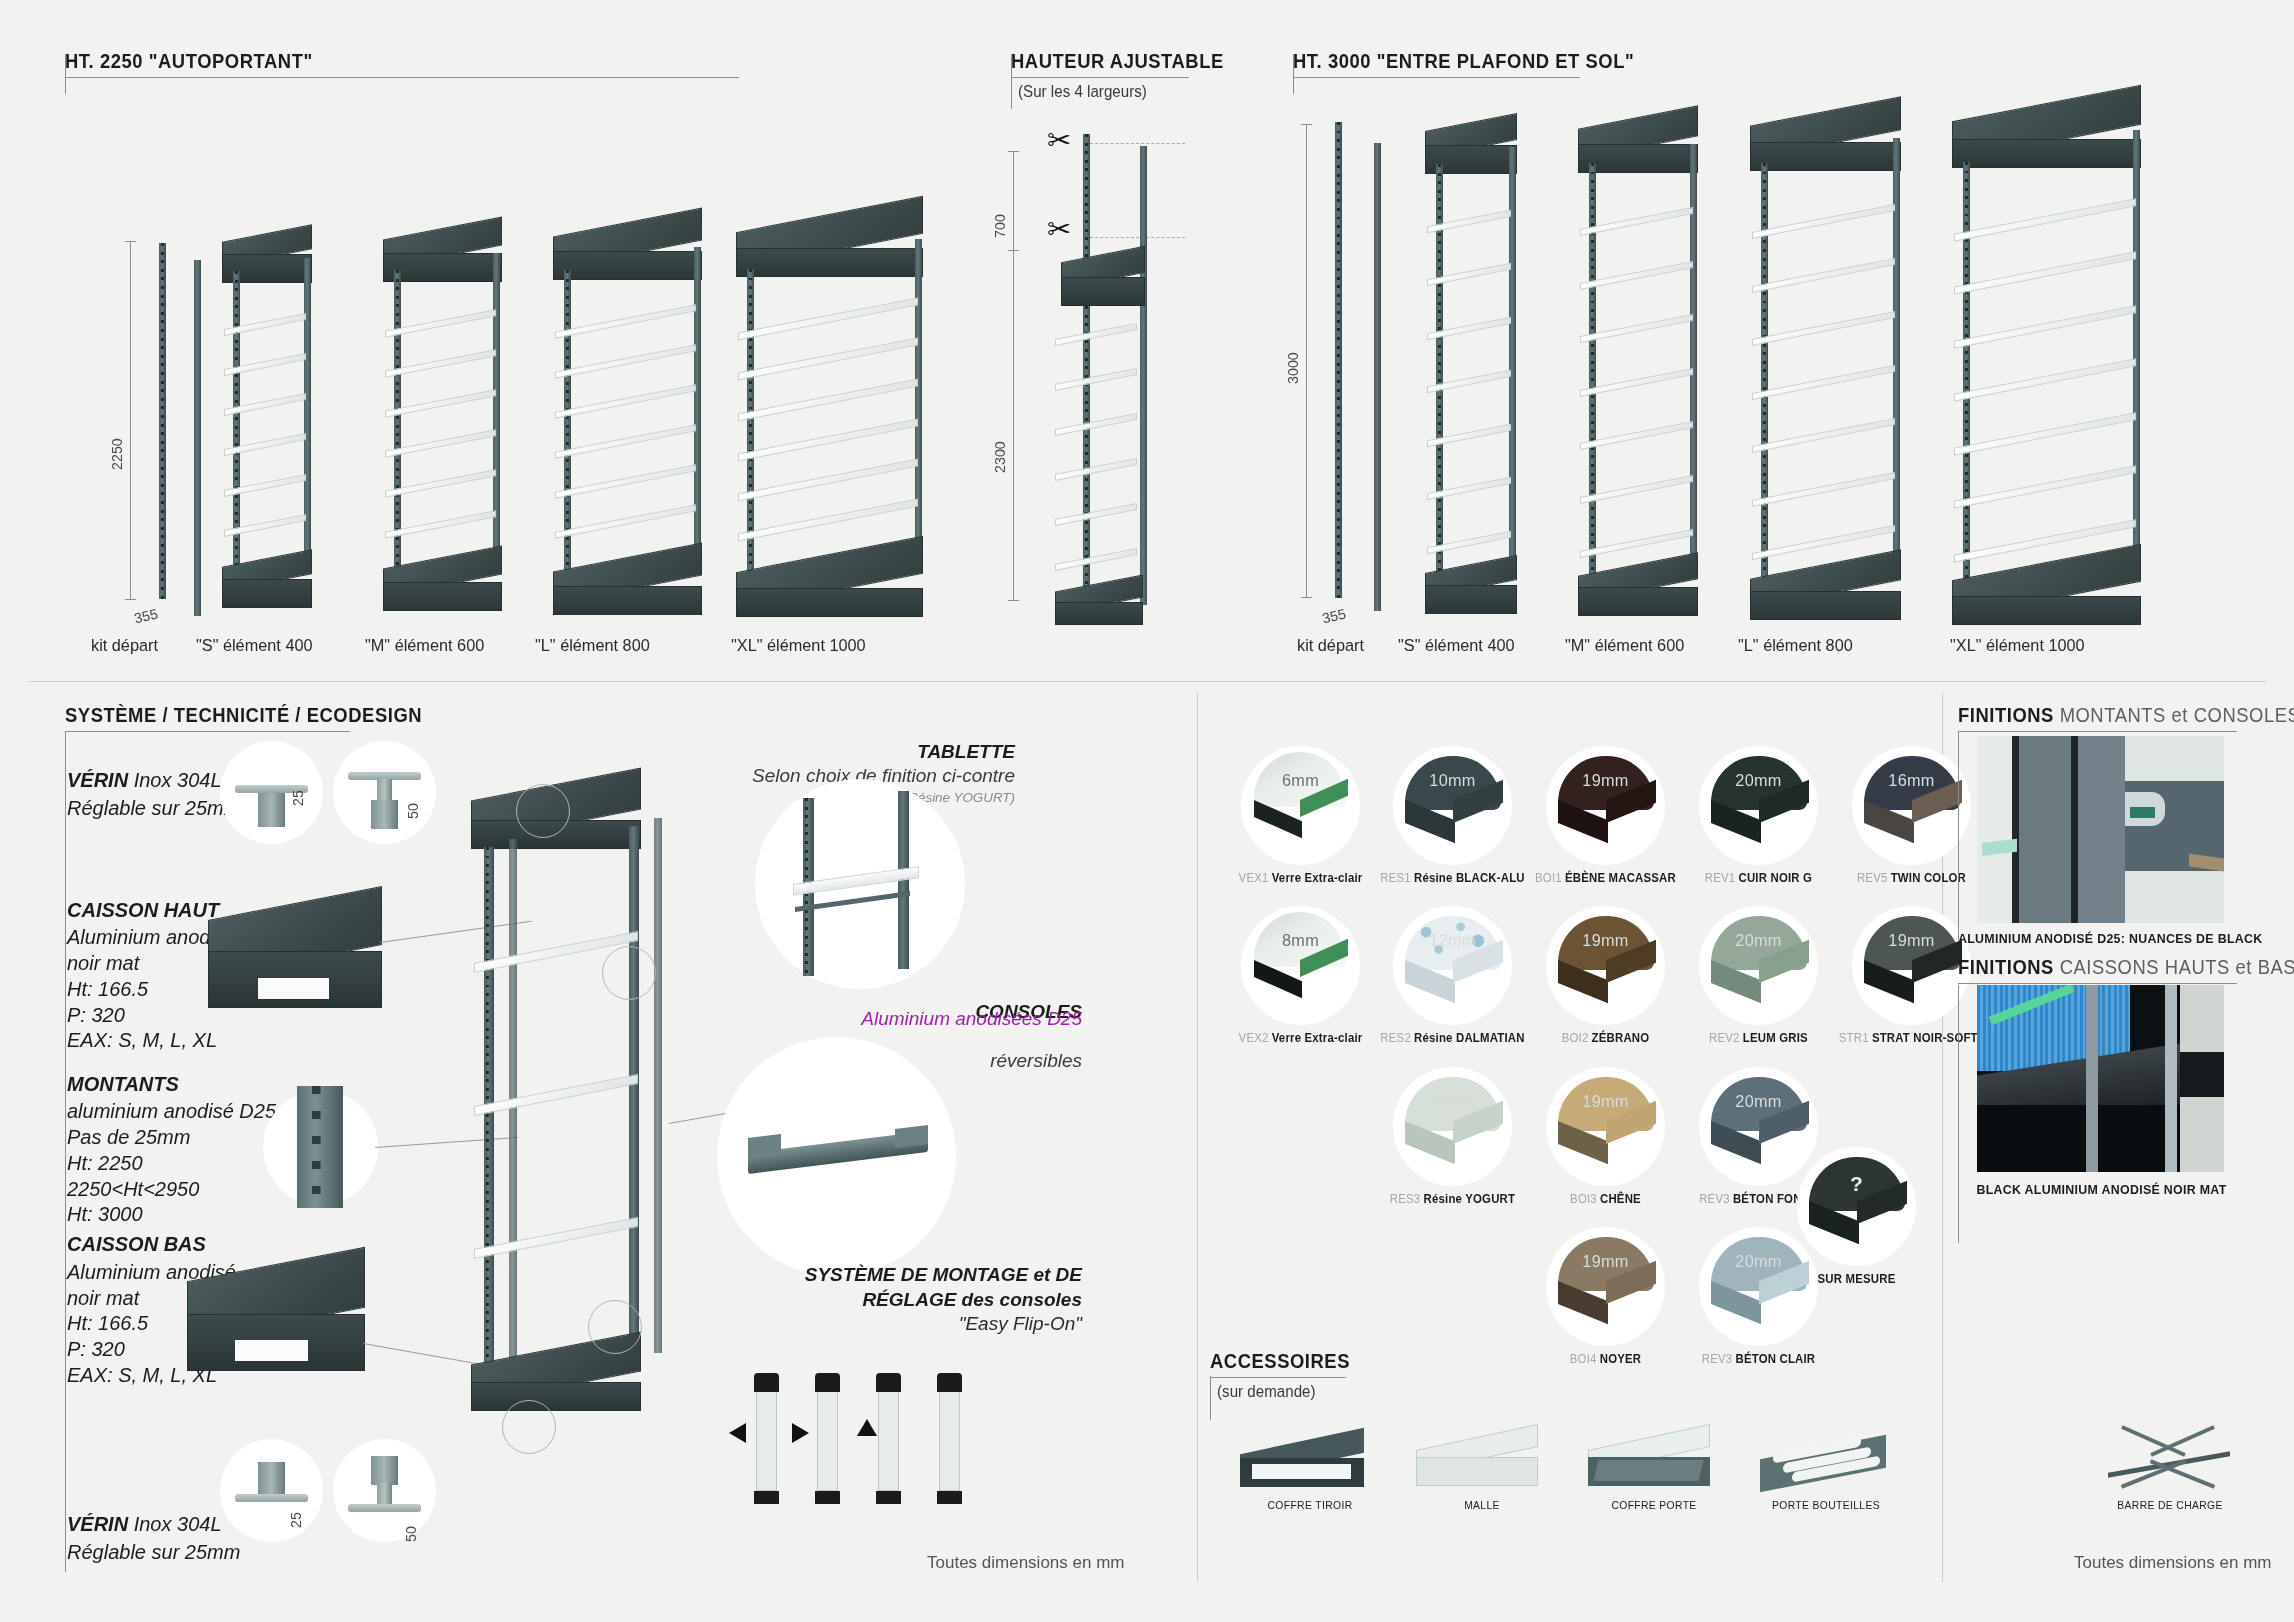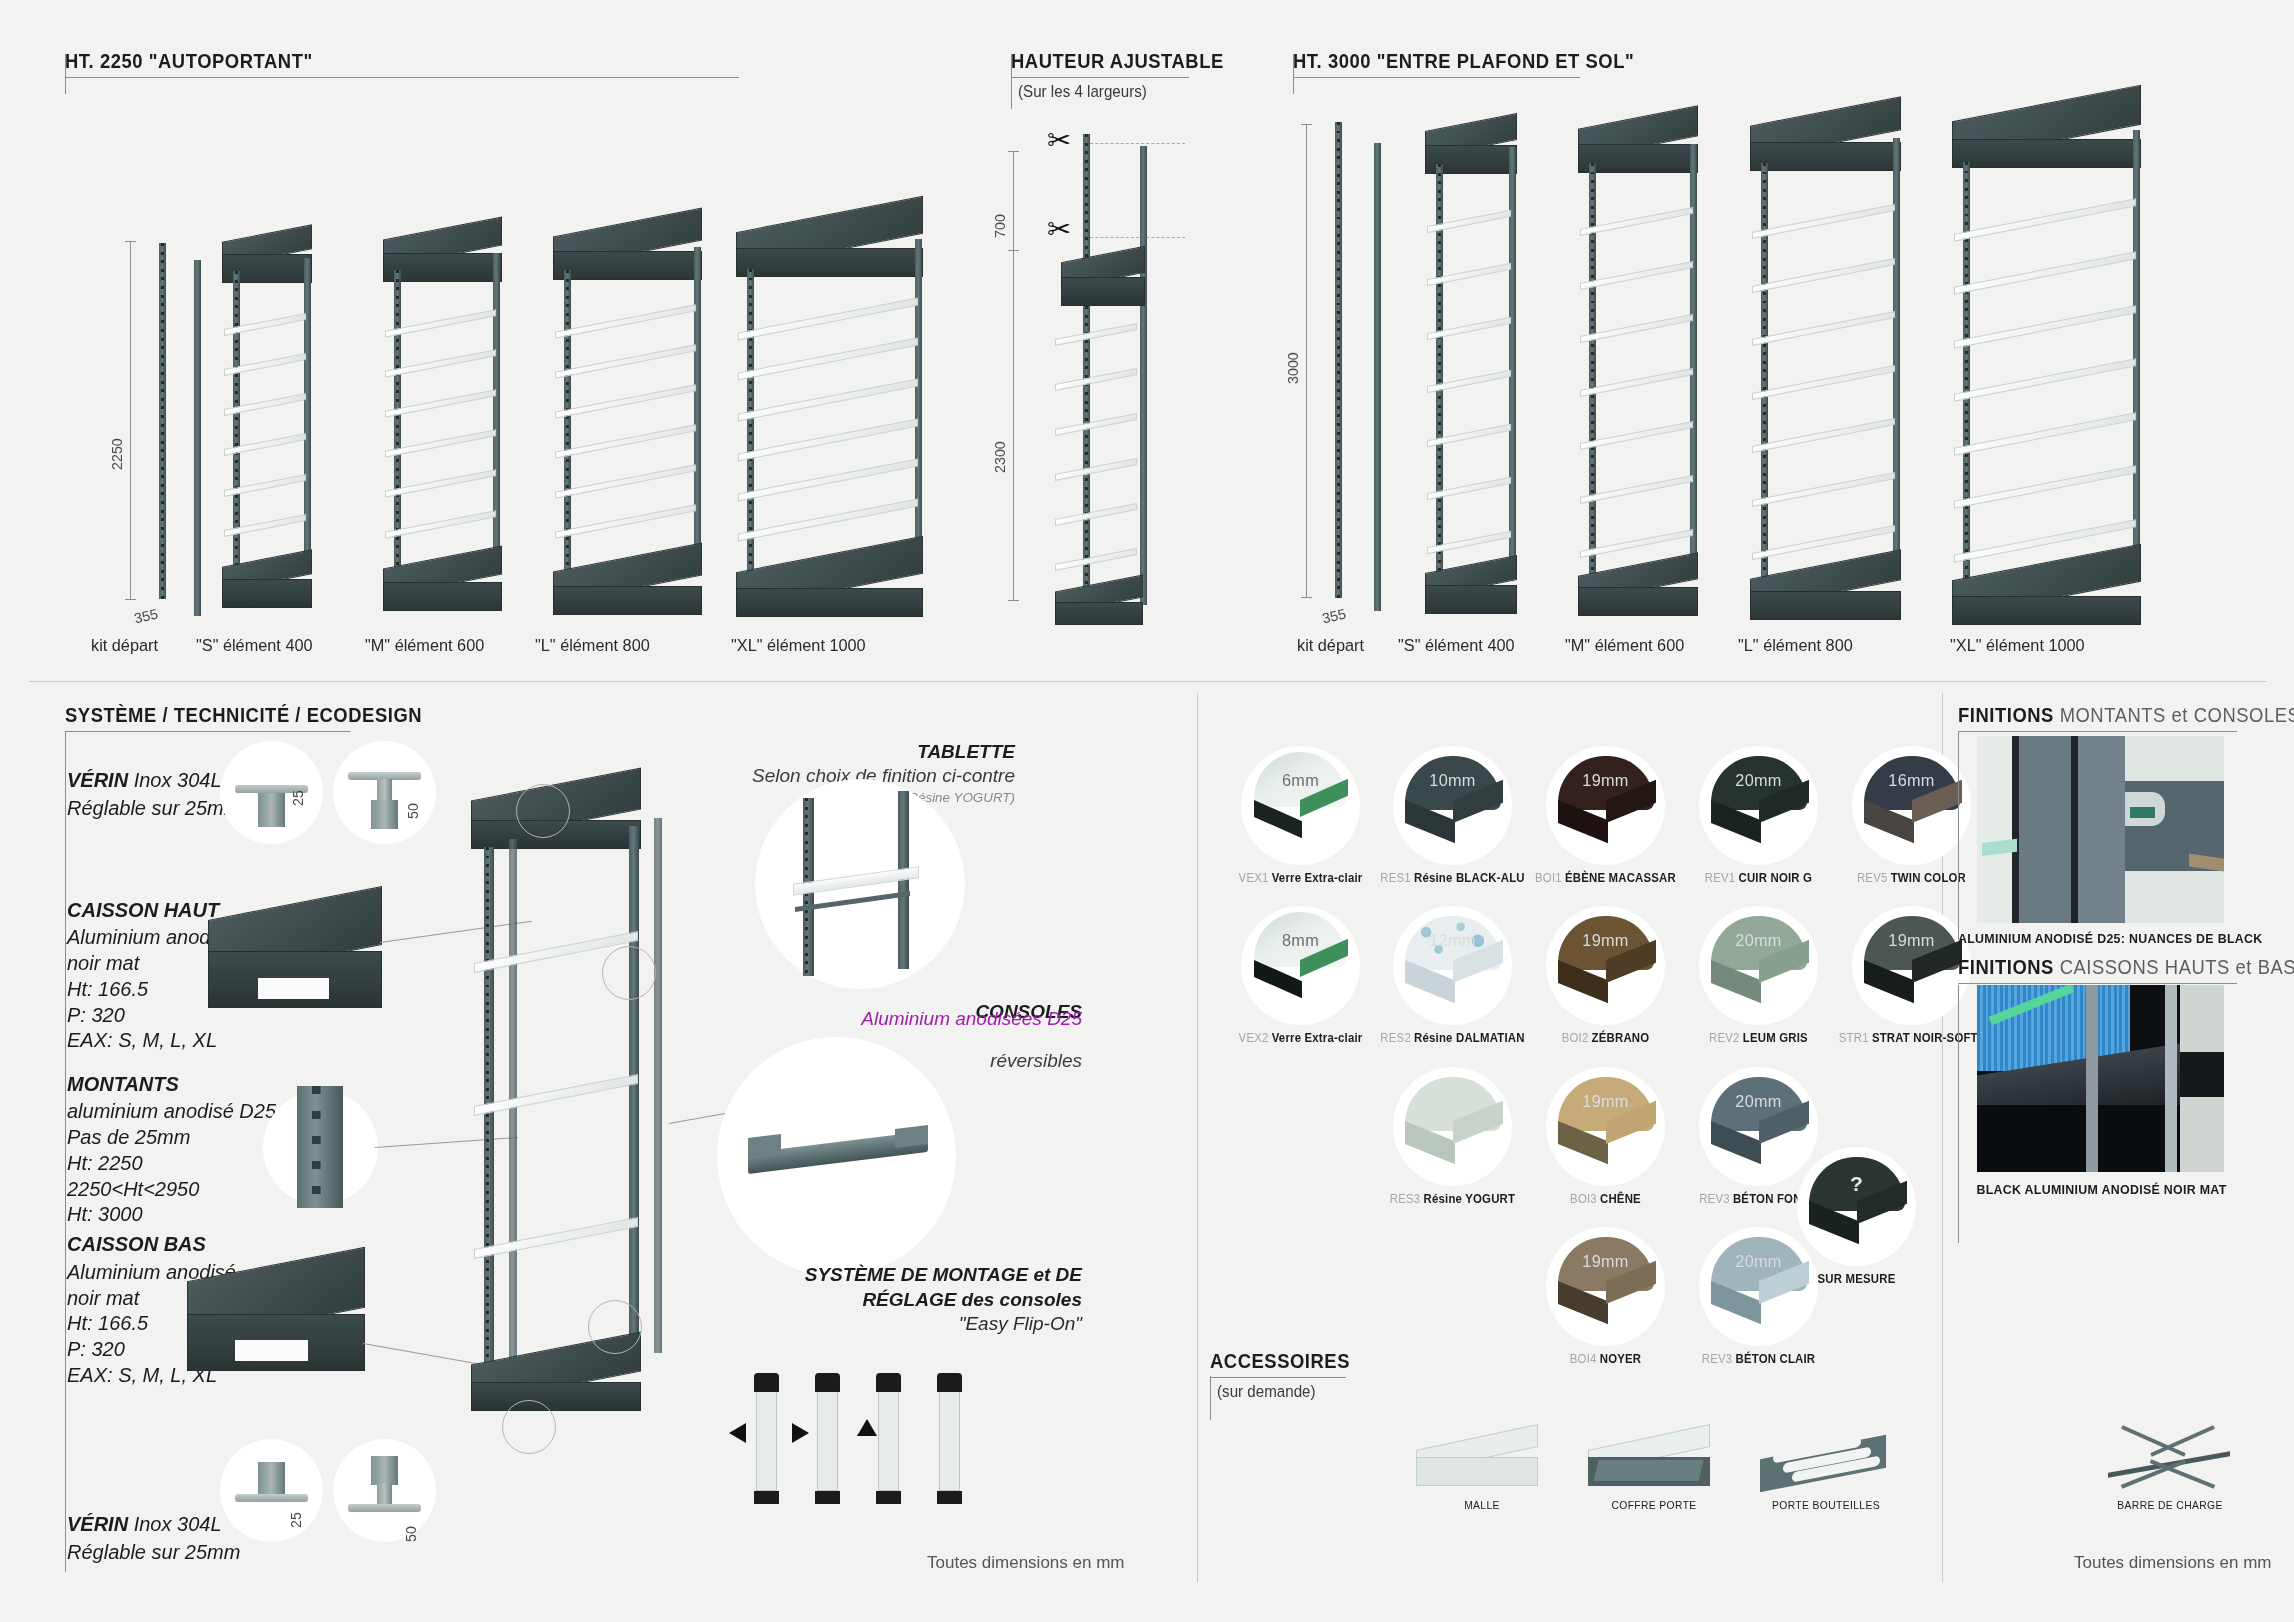--- a/index.html
+++ b/index.html
@@ -797,20 +797,28 @@
   </div>
   <div class="photo-cap" style="left:1958px; top:1183px; width:287px;">BLACK ALUMINIUM ANODISÉ NOIR MAT</div>
 
   <div class="sec-head" style="left:1210px; top:1350px; width:191px;">
     <div class="sec-title">ACCESSOIRES</div>
     <div class="sec-rule" style="width:136px;"></div>
     <div class="sec-sub">(sur demande)</div>
   </div>
   <div class="bracket-l" style="left:1210px; top:1376px; height:44px;"></div>
 
+  <div class="acc" style="left:1219px; top:1424px;">
+    <div style="position:relative; height:75px;">
+      <div style="position:absolute; left:21px; top:17px; width:124px; height:25px; background:#46585a; transform:skewY(-12deg);"></div>
+      <div style="position:absolute; left:21px; top:34px; width:124px; height:29px; background:#2f3c3d;"></div>
+      <div style="position:absolute; left:32.5px; top:40px; width:99px; height:15.3px; background:#f4f6f6;"></div>
+    </div>
+    <div class="acc-cap">COFFRE TIROIR</div>
+  </div>
 
   <div class="acc" style="left:1563px; top:1424px;">
     <div style="position:relative; height:75px;">
       <div style="position:absolute; left:25px; top:13.4px; width:122px; height:23px; background:#e9eeee; border:1px solid #c3cbcb; transform:skewY(-12deg);"></div>
       <div style="position:absolute; left:25px; top:32.5px; width:122px; height:29px; background:#4d6062;"></div>
       <div style="position:absolute; left:32.5px; top:36px; width:105px; height:21px; background:#6a7e80; transform:skewX(-14deg);"></div>
     </div>
     <div class="acc-cap">COFFRE PORTE</div>
   </div>
 

